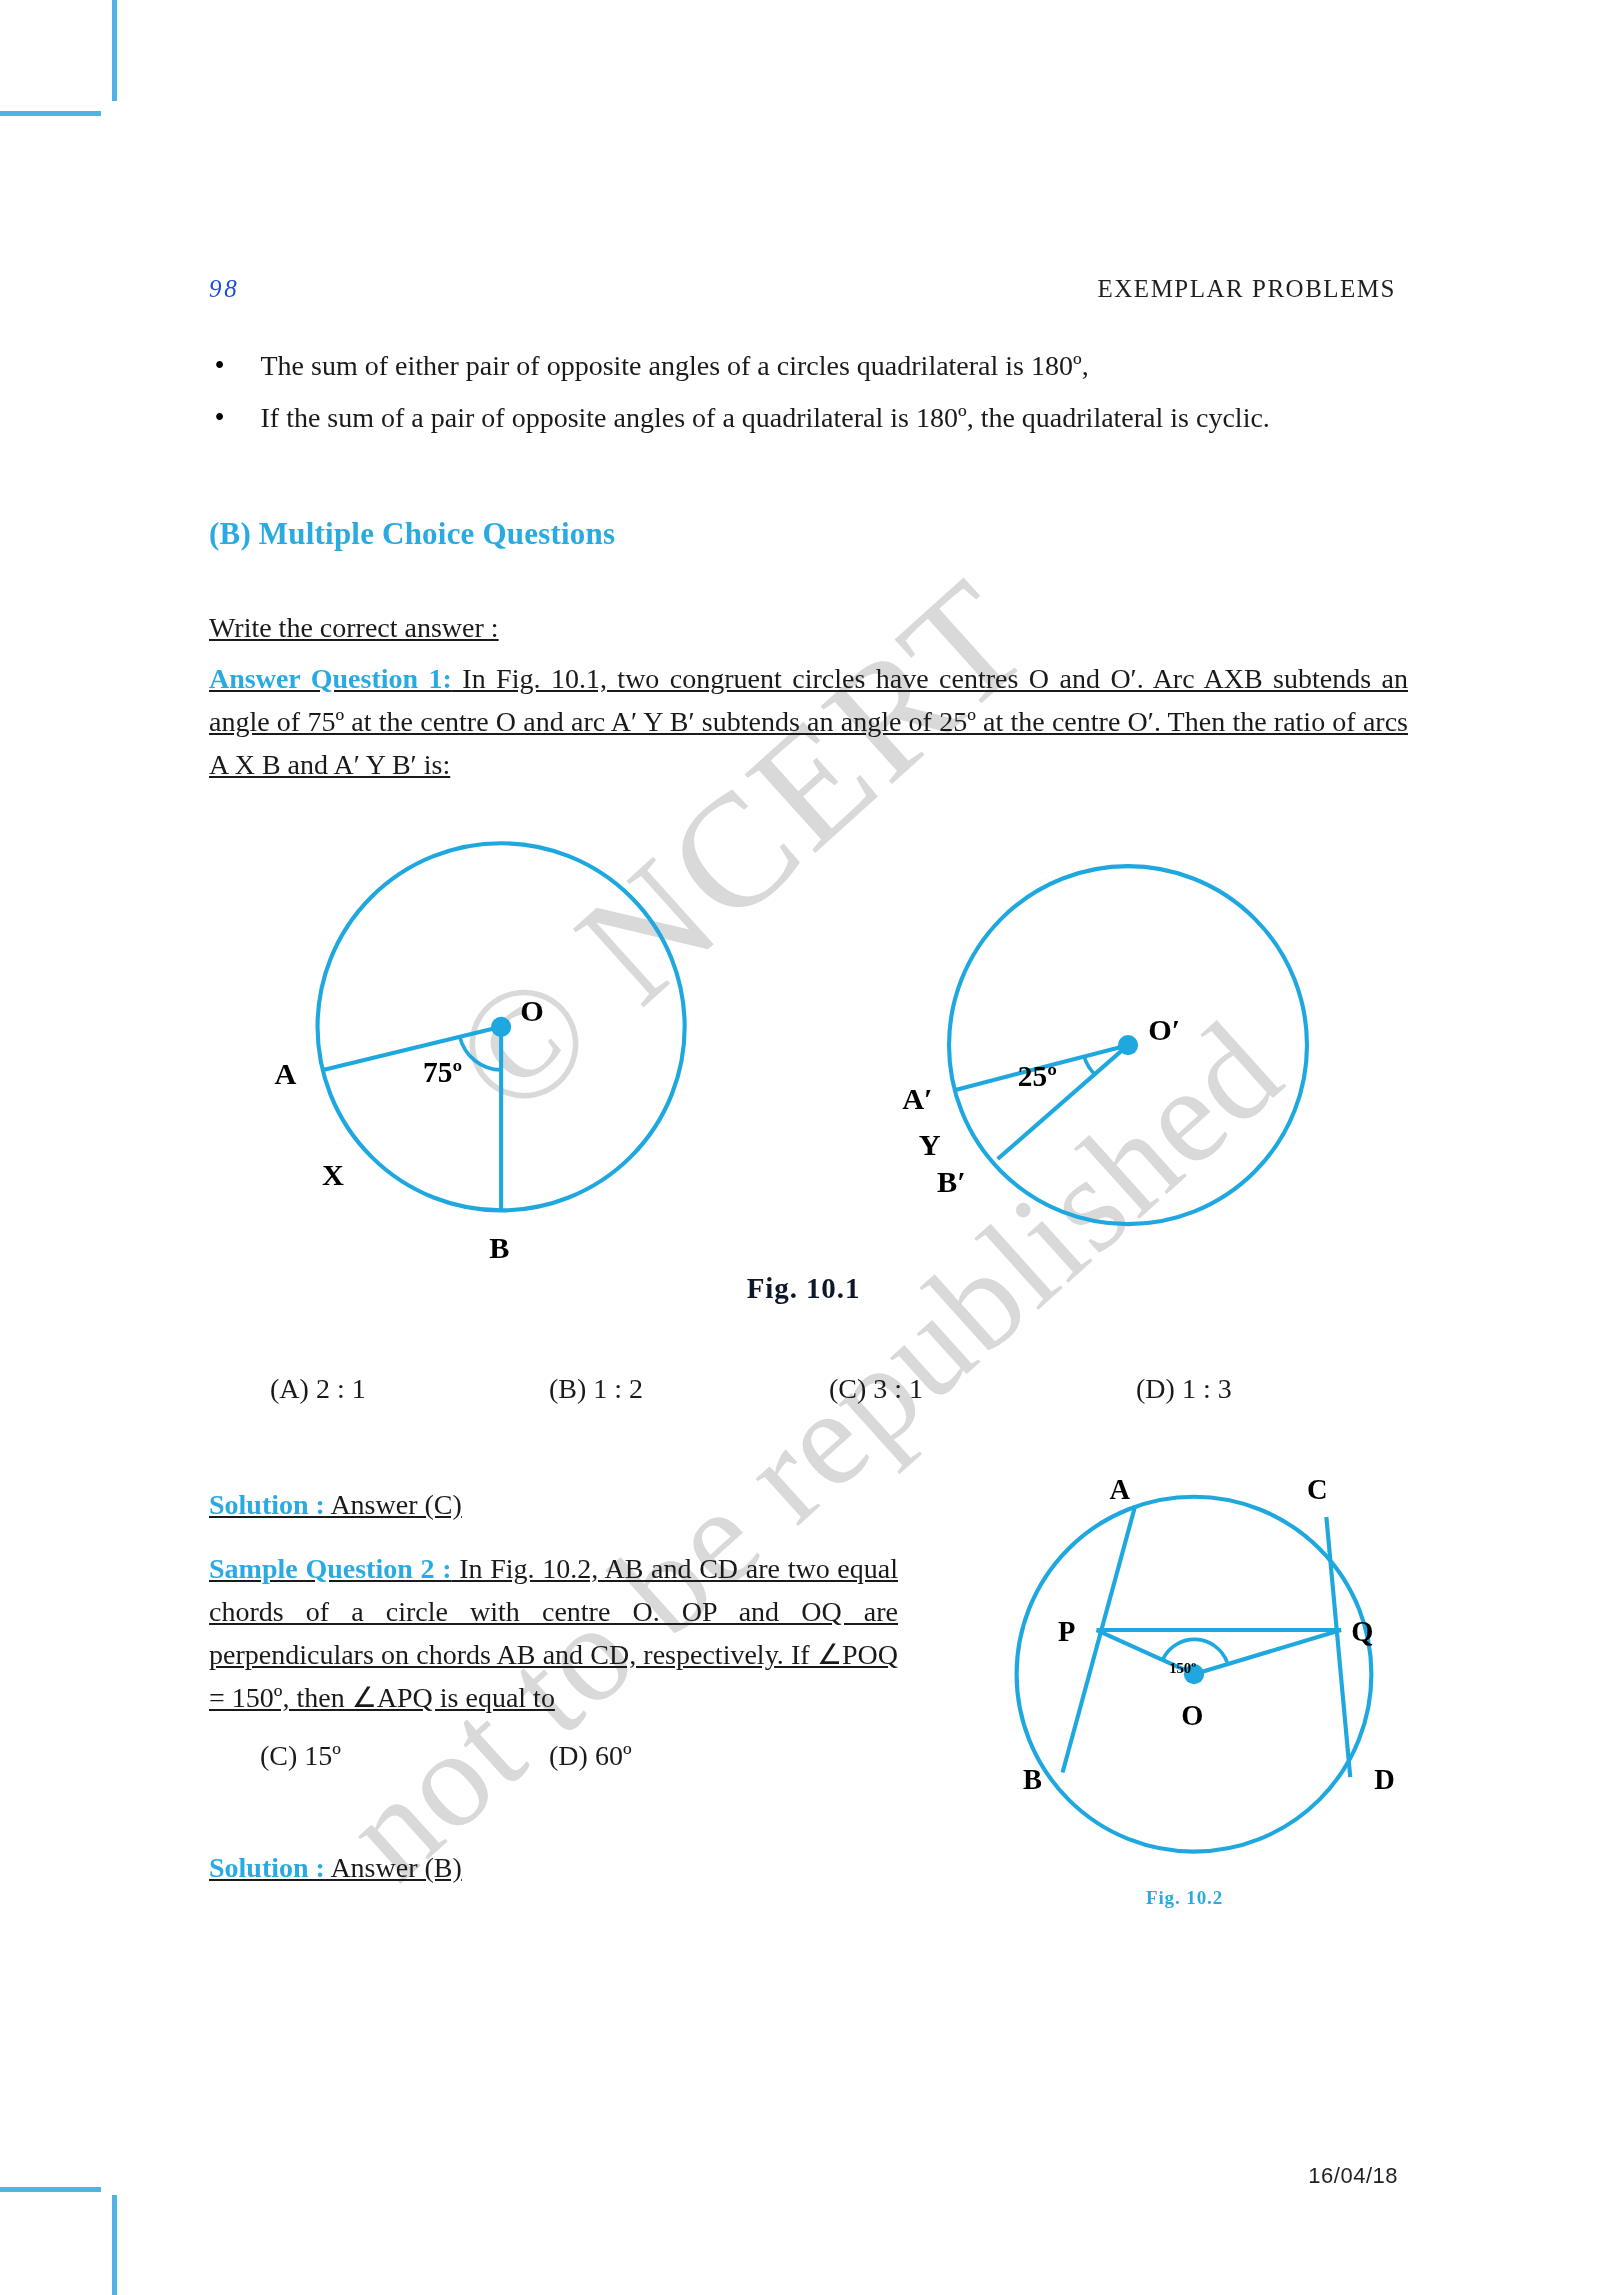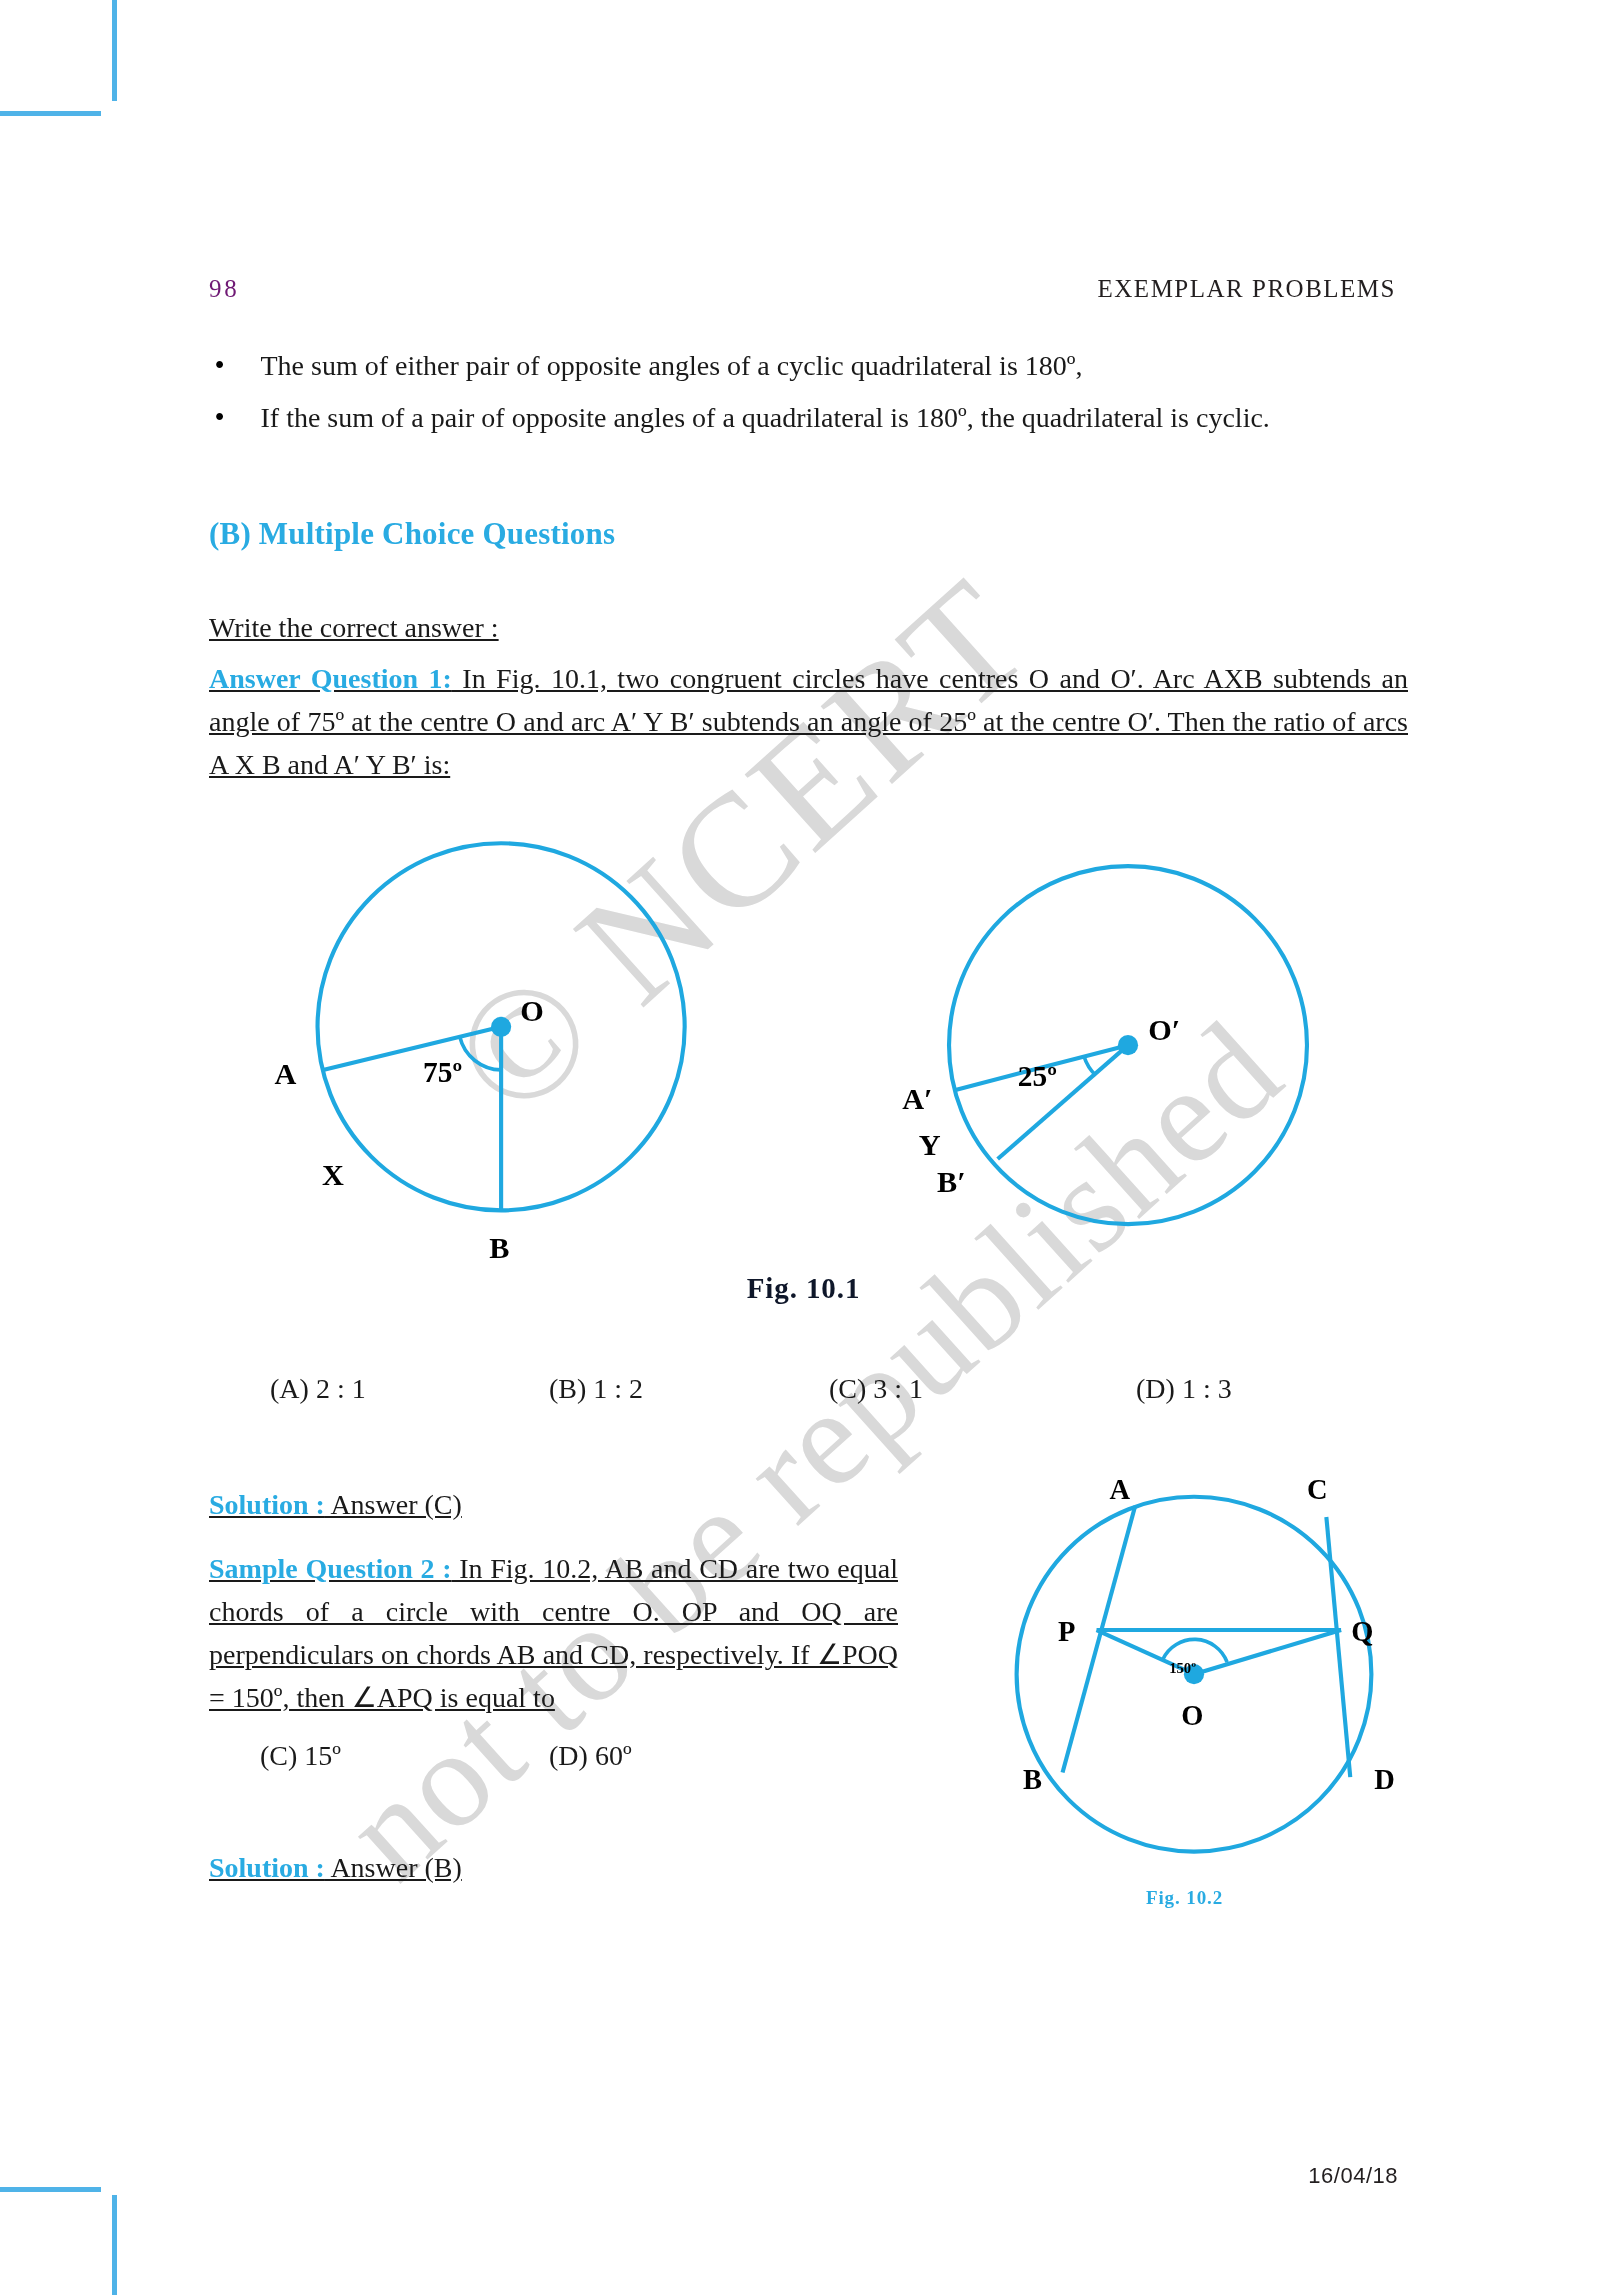--- a/index.html
+++ b/index.html
@@ -47,21 +47,21 @@
     letter-spacing:1.8px;
   }
 
   
   #page{position:absolute;left:0;top:0;width:1607px;height:2296px;z-index:2;}
 
   
   #running-head{position:absolute;left:0;top:275px;width:1607px;height:37px;}
   #page-number{
     position:absolute;left:209px;top:0;
-    font-size:25px;color:#701a75;letter-spacing:2.8px;
+    font-size:25px;color:#1d4ed8;letter-spacing:2.8px;font-style:italic;
   }
   #head-title{
     position:absolute;right:211px;top:0;
     font-size:25px;color:#231f20;letter-spacing:1.5px;
   }
 
   
   #bullets{position:absolute;left:209px;top:344px;width:1194px;}
   .bullet-row{position:relative;display:flex;margin-bottom:9.2px;}
   .bullet-dot{
@@ -159,21 +159,21 @@
 <div id="page">
 
   <div id="running-head">
     <div id="page-number">98</div>
     <div id="head-title">EXEMPLAR PROBLEMS</div>
   </div>
 
   <div id="bullets">
     <div class="bullet-row">
       <div class="bullet-dot">•</div>
-      <div class="bullet-text">The sum of either pair of opposite angles of a cyclic quadrilateral is 180º,</div>
+      <div class="bullet-text">The sum of either pair of opposite angles of a circles quadrilateral is 180º,</div>
     </div>
     <div class="bullet-row">
       <div class="bullet-dot">•</div>
       <div class="bullet-text">If the sum of a pair of opposite angles of a quadrilateral is 180º, the quadrilateral is cyclic.</div>
     </div>
   </div>
 
   <div id="mcq-heading">(B) Multiple Choice Questions</div>
 
   <div class="para" id="p-write">Write the correct answer :</div>

